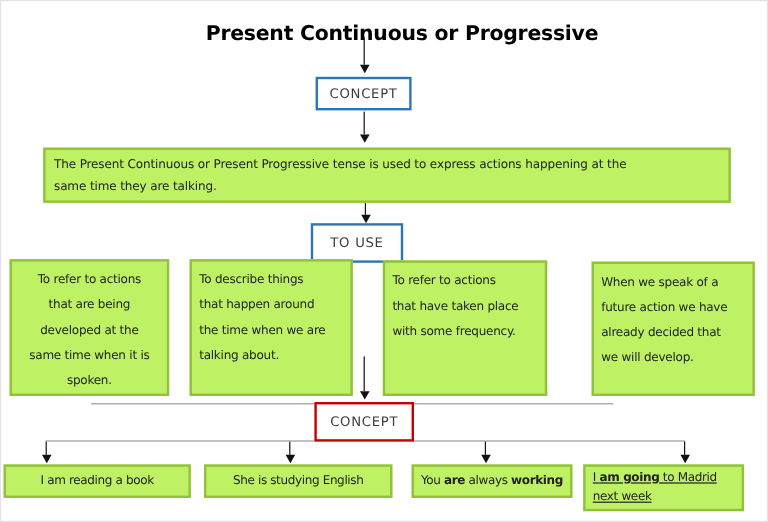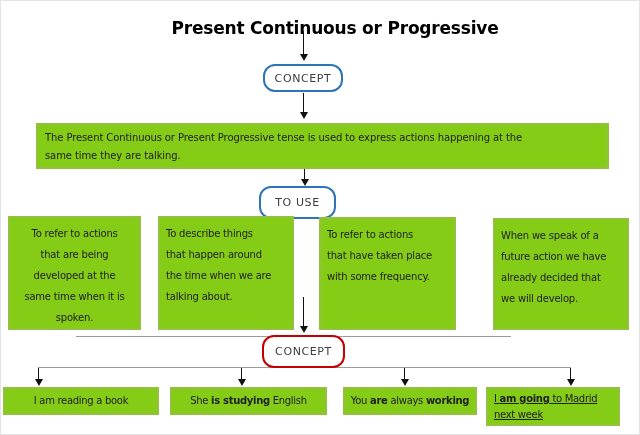--- a/index.html
+++ b/index.html
@@ -16,31 +16,31 @@
   
   .arrow{position:absolute;width:1px;background:#111;z-index:1;}
   .arrow::after{
     content:"";position:absolute;left:-3.5px;bottom:-7px;
     border-left:4px solid transparent;border-right:4px solid transparent;
     border-top:7px solid #111;
   }
   
   .node{
     position:absolute;display:flex;align-items:center;justify-content:center;
-    background:#fff;box-sizing:border-box;z-index:2;border-radius:12px;
+    background:#fff;box-sizing:border-box;z-index:2;
   }
   .node span{font-size:11px;color:#3d3d3d;letter-spacing:0.6px;}
   .node.blue{border:2px solid var(--blue,#2e75b6);}
   .node.red{border:2px solid var(--red,#c40000);}
   .concept{left:262px;top:63px;width:80px;height:28px;}
   .touse{left:258px;top:185px;width:77px;height:33px;z-index:1;}
   .example{left:261px;top:334px;width:83px;height:33px;}
   
   .box{
-    position:absolute;background:#84cc16;box-sizing:border-box;
+    position:absolute;background:#bef264;box-sizing:border-box;
     border:2px solid var(--green,#94c03f);z-index:2;overflow:hidden;
   }
   .def{left:35px;top:122px;width:573px;height:46px;padding:4px 7px;}
   .body-text{
     font-size:10px;line-height:18px;letter-spacing:-0.1px;
     white-space:pre-line;color:#222;
   }
   .use-text{
     font-size:10px;line-height:21px;letter-spacing:-0.2px;
     white-space:pre-line;color:#222;
@@ -129,21 +129,21 @@
 
   <div class="arrow" style="left:37px;top:367px;height:11px"></div>
   <div class="arrow" style="left:240px;top:367px;height:11px"></div>
   <div class="arrow" style="left:403px;top:367px;height:11px"></div>
   <div class="arrow" style="left:569px;top:367px;height:11px"></div>
 
   <div class="box ex e1">
     <div class="ex-text"><span>I am reading a book</span></div>
   </div>
   <div class="box ex e2">
-    <div class="ex-text"><span>She </span><span style="font-weight: bold;">is studying</span><span> English</span></div>
+    <div class="ex-text"><span>She </span><span style="font-weight: normal;">is studying</span><span> English</span></div>
   </div>
   <div class="box ex e3">
     <div class="ex-text"><span>You </span><span style="font-weight: bold;">are</span><span> always </span><span style="font-weight: bold;">working</span></div>
   </div>
   <div class="box ex e4">
     <div class="ex-text"><span>I </span><span style="font-weight: bold;">am going</span><span> to Madrid
 next week</span></div>
   </div>
 
 </div>

